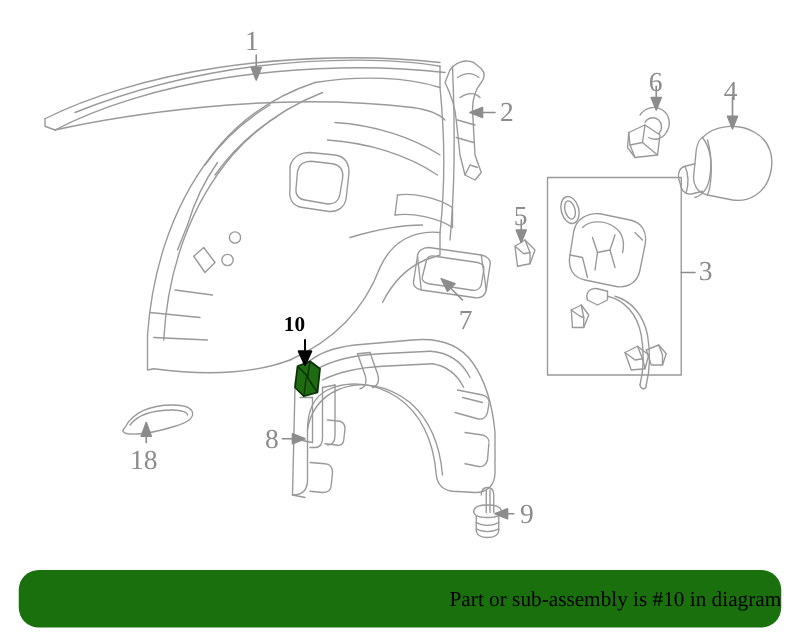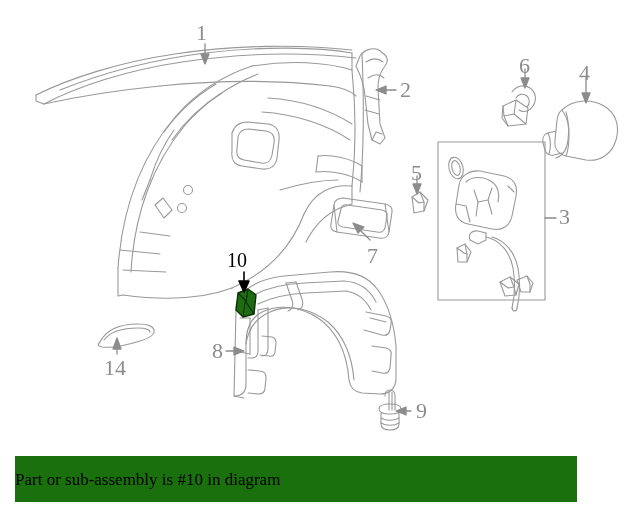--- a/index.html
+++ b/index.html
@@ -27,35 +27,36 @@
     position: absolute;
     font-family: "Liberation Serif", "DejaVu Serif", serif;
     font-size: 22px;
     line-height: 22px;
     color: #8c8c8c;
     white-space: nowrap;
     user-select: none;
   }
   .callout-label.highlight {
     color: #000000;
-    font-size: 20px;
-    font-weight: 400;
+    font-size: 17px;
+    font-weight: 700;
   }
   #banner {
     position: absolute;
     left: 15px;
     top: 456px;
-    width: 562px;
+    width: 610px;
     height: 46px;
     background: #19700c;
     display: flex;
     flex-direction: column;
-    align-items: flex-start;
+    align-items: flex-end;
     justify-content: center;
     box-sizing: border-box;
+    border-radius: 16px;
   }
   #banner .banner-line {
     font-family: "Liberation Serif", "DejaVu Serif", serif;
     font-size: 17px;
     line-height: 21px;
     color: #000000;
     text-align: center;
     white-space: nowrap;
   }
 </style>
@@ -337,19 +338,19 @@
   <div class="callout-label" style="left:196px; top:22px;">1</div>
   <div class="callout-label" style="left:400px; top:79px;">2</div>
   <div class="callout-label" style="left:559px; top:206px;">3</div>
   <div class="callout-label" style="left:579px; top:62px;">4</div>
   <div class="callout-label" style="left:411px; top:162px;">5</div>
   <div class="callout-label" style="left:519px; top:55px;">6</div>
   <div class="callout-label" style="left:367px; top:245px;">7</div>
   <div class="callout-label" style="left:212px; top:340px;">8</div>
   <div class="callout-label" style="left:416px; top:400px;">9</div>
   <div class="callout-label highlight" style="left:227px; top:249px;">10</div>
-  <div class="callout-label" style="left:104px; top:357px;">14</div>
+  <div class="callout-label" style="left:104px; top:357px;">18</div>
 
   <div id="banner">
     <div class="banner-line">Part or sub-assembly is #10 in diagram</div>
   </div>
 
 </div>
 
 </body></html>

